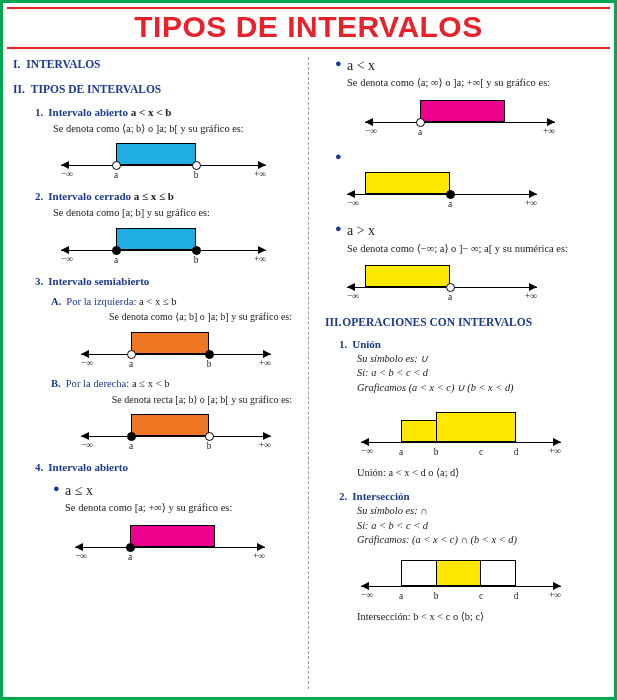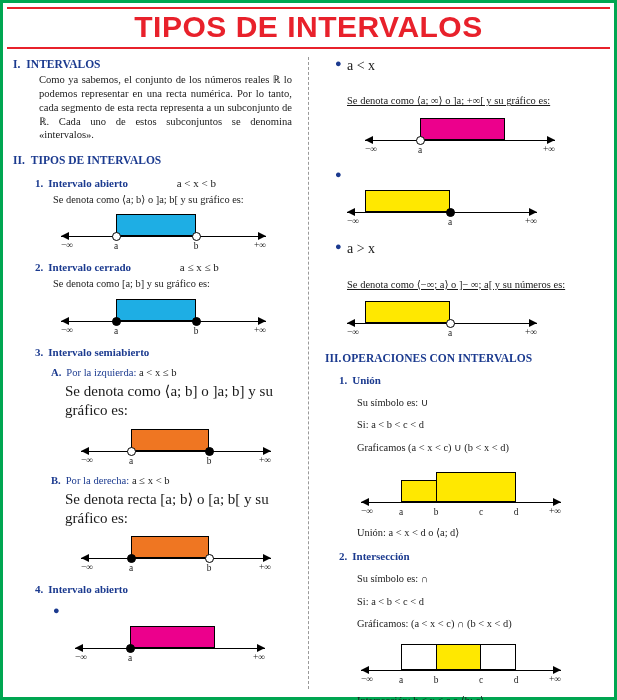--- a/index.html
+++ b/index.html
@@ -93,34 +93,33 @@
     font-weight: bold;
     color: #1b3a8f;
     font-size: 11px;
   }
   .sub-title {
     font-weight: bold;
     color: #1b3a8f;
     font-size: 11px;
   }
   .sub-title .plain {
-    font-weight: normal;
+    font-weight: bold;
     color: #1a1a1a;
     font-family: "Liberation Serif", serif;
-    margin-left: 46px;
   }
   .note {
     margin-left: 18px;
     margin-top: 3px;
     font-size: 10.4px;
   }
   .note2 {
-    margin-left: 14px;
     margin-top: 3px;
-    font-size: 15px;
+    font-size: 10px;
+    text-align: right;
   }
   .subsub {
     margin-left: 16px;
     margin-top: 7px;
   }
   .subsub-head {
     display: flex;
     gap: 5px;
   }
   .letter {
@@ -140,21 +139,21 @@
   }
   .bullet {
     color: #1b3a8f;
     font-size: 11px;
     width: 12px;
     flex: none;
     line-height: 1.1;
   }
   .bullet-body { font-size: 10.5px; }
   .bullet-body .cond { font-size: 14px; }
-  .bullet-body .den { margin-top: 20px; text-decoration: underline; }
+  .bullet-body .den { margin-top: 2px; }
 
   
   .fig {
     position: relative;
     margin: 6px auto 0 auto;
     height: 40px;
   }
   .fig .axis {
     position: absolute;
     left: 0;
@@ -207,21 +206,22 @@
   .fig .end.r { right: 0; }
   .clr-blue { background: #1eaee4; }
   .clr-orange { background: #ef7622; }
   .clr-magenta { background: #ec008c; }
   .clr-yellow { background: #ffe800; }
   .clr-white { background: #ffffff; }
 
   .op-line {
     font-size: 10.4px;
     margin-left: 18px;
-    margin-top: 9px;
+    margin-top: 1px;
+    font-style: italic;
   }
   .op-concl {
     font-size: 10.4px;
     margin-left: 18px;
     margin-top: 8px;
   }
 </style>
 </head>
 <body>
 
@@ -232,21 +232,20 @@
   </div>
 
   <div class="cols">
 
     <div class="col left">
 
       <div class="sec-row">
         <span class="sec-num">I.</span>
         <span class="sec-title">INTERVALOS</span>
       </div>
-      <div class="para">Como ya sabemos, el conjunto de los números reales ℝ lo podemos representar en una recta numérica. Por lo tanto, cada segmento de esta recta representa a un subconjunto de ℝ. Cada uno de estos subconjuntos se denomina «intervalos».</div>
 
       <div class="sec-row" style="margin-top:11px;">
         <span class="sec-num">II.</span>
         <span class="sec-title">TIPOS DE INTERVALOS</span>
       </div>
 
       <div class="sub">
         <div class="sub-head">
           <span class="sub-num">1.</span>
           <span class="sub-title">
@@ -345,20 +344,24 @@
         </div>
       </div>
 
       <div class="sub">
         <div class="sub-head">
           <span class="sub-num">4.</span>
           <span class="sub-title">Intervalo abierto</span>
         </div>
         <div class="bullet-row">
           <span class="bullet">●</span>
+          <span class="bullet-body">
+            <div class="cond">a ≤ x</div>
+            <div class="den">Se denota como [a; +∞⟩ y su gráfico es:</div>
+          </span>
         </div>
         <div class="fig" style="width:190px;margin-left:40px;margin-top:8px;">
           <div class="axis"></div>
           <div class="arrow-l"></div>
           <div class="arrow-r"></div>
           <div class="box clr-magenta" style="left:55px;width:85px;"></div>
           <div class="dot filled" style="left:55px;"></div>
           <div class="lbl" style="left:55px;">a</div>
           <div class="end l">−∞</div>
           <div class="end r">+∞</div>
@@ -400,21 +403,21 @@
         <div class="dot filled" style="left:103px;"></div>
         <div class="lbl" style="left:103px;">a</div>
         <div class="end l">−∞</div>
         <div class="end r">+∞</div>
       </div>
 
       <div class="bullet-row" style="margin-top:12px;margin-left:10px;">
         <span class="bullet">●</span>
         <span class="bullet-body">
           <div class="cond">a &gt; x</div>
-          <div class="den">Se denota como ⟨−∞; a⟩ o ]− ∞; a[ y su números es:</div>
+          <div class="den">Se denota como ⟨−∞; a⟩ o ]− ∞; a[ y su numérica es:</div>
         </span>
       </div>
       <div class="fig" style="width:190px;margin-left:22px;margin-top:8px;">
         <div class="axis"></div>
         <div class="arrow-l"></div>
         <div class="arrow-r"></div>
         <div class="box clr-yellow" style="left:18px;width:85px;"></div>
         <div class="dot" style="left:103px;"></div>
         <div class="lbl" style="left:103px;">a</div>
         <div class="end l">−∞</div>

